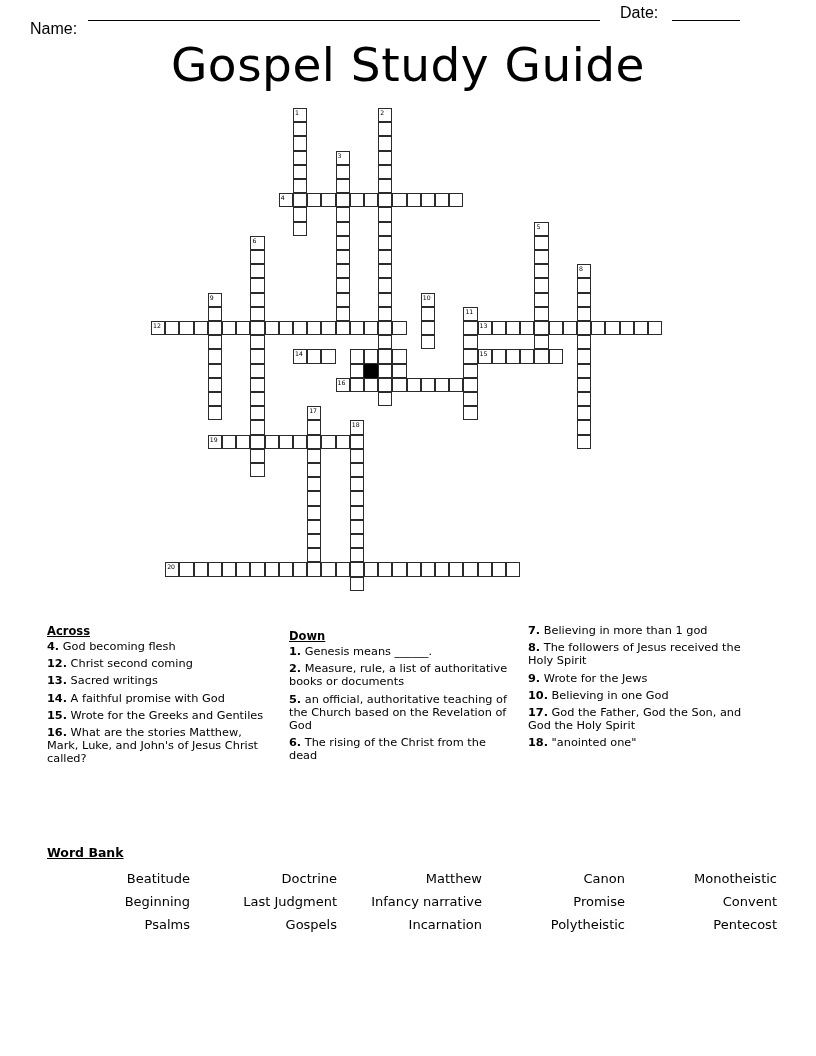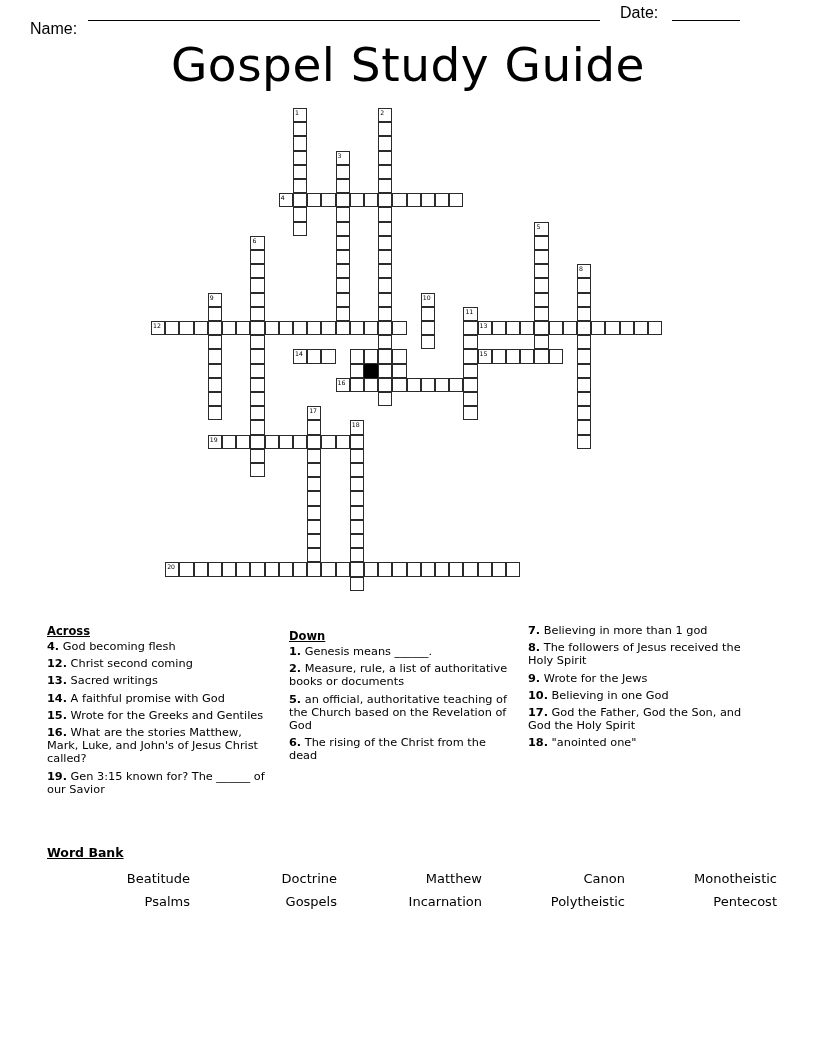--- a/index.html
+++ b/index.html
@@ -386,21 +386,20 @@
 <div id="clues">
   <div id="clue-col-1" class="clue-col">
     <div class="clue-head">Across</div>
     <div id="clue-list-1">
         <p class="clue"><b>4.</b><span> God becoming flesh</span></p>
         <p class="clue"><b>12.</b><span> Christ second coming</span></p>
         <p class="clue"><b>13.</b><span> Sacred writings</span></p>
         <p class="clue"><b>14.</b><span> A faithful promise with God</span></p>
         <p class="clue"><b>15.</b><span> Wrote for the Greeks and Gentiles</span></p>
         <p class="clue"><b>16.</b><span> What are the stories Matthew, Mark, Luke, and John's of Jesus Christ called?</span></p>
-        <p class="clue"><b>19.</b><span> Gen 3:15 known for? The ______ of our Savior</span></p>
       </div>
   </div>
   <div id="clue-col-2" class="clue-col">
     <div class="clue-head" style="margin-top:5px;">Down</div>
     <div id="clue-list-2b">
         <p class="clue"><b>1.</b><span> Genesis means ______.</span></p>
         <p class="clue"><b>2.</b><span> Measure, rule, a list of authoritative books or documents</span></p>
         <p class="clue"><b>5.</b><span> an official, authoritative teaching of the Church based on the Revelation of God</span></p>
         <p class="clue"><b>6.</b><span> The rising of the Christ from the dead</span></p>
       </div>
@@ -422,20 +421,27 @@
   <table id="wb-table">
       <tbody id="wb-body">
         <tr>
           <td>Beatitude</td>
           <td>Doctrine</td>
           <td>Matthew</td>
           <td>Canon</td>
           <td>Monotheistic</td>
         </tr>
         <tr>
+          <td>Beginning</td>
+          <td>Last Judgment</td>
+          <td>Infancy narrative</td>
+          <td>Promise</td>
+          <td>Convent</td>
+        </tr>
+        <tr>
           <td>Psalms</td>
           <td>Gospels</td>
           <td>Incarnation</td>
           <td>Polytheistic</td>
           <td>Pentecost</td>
         </tr>
       </tbody>
     </table>
 </div>
 

